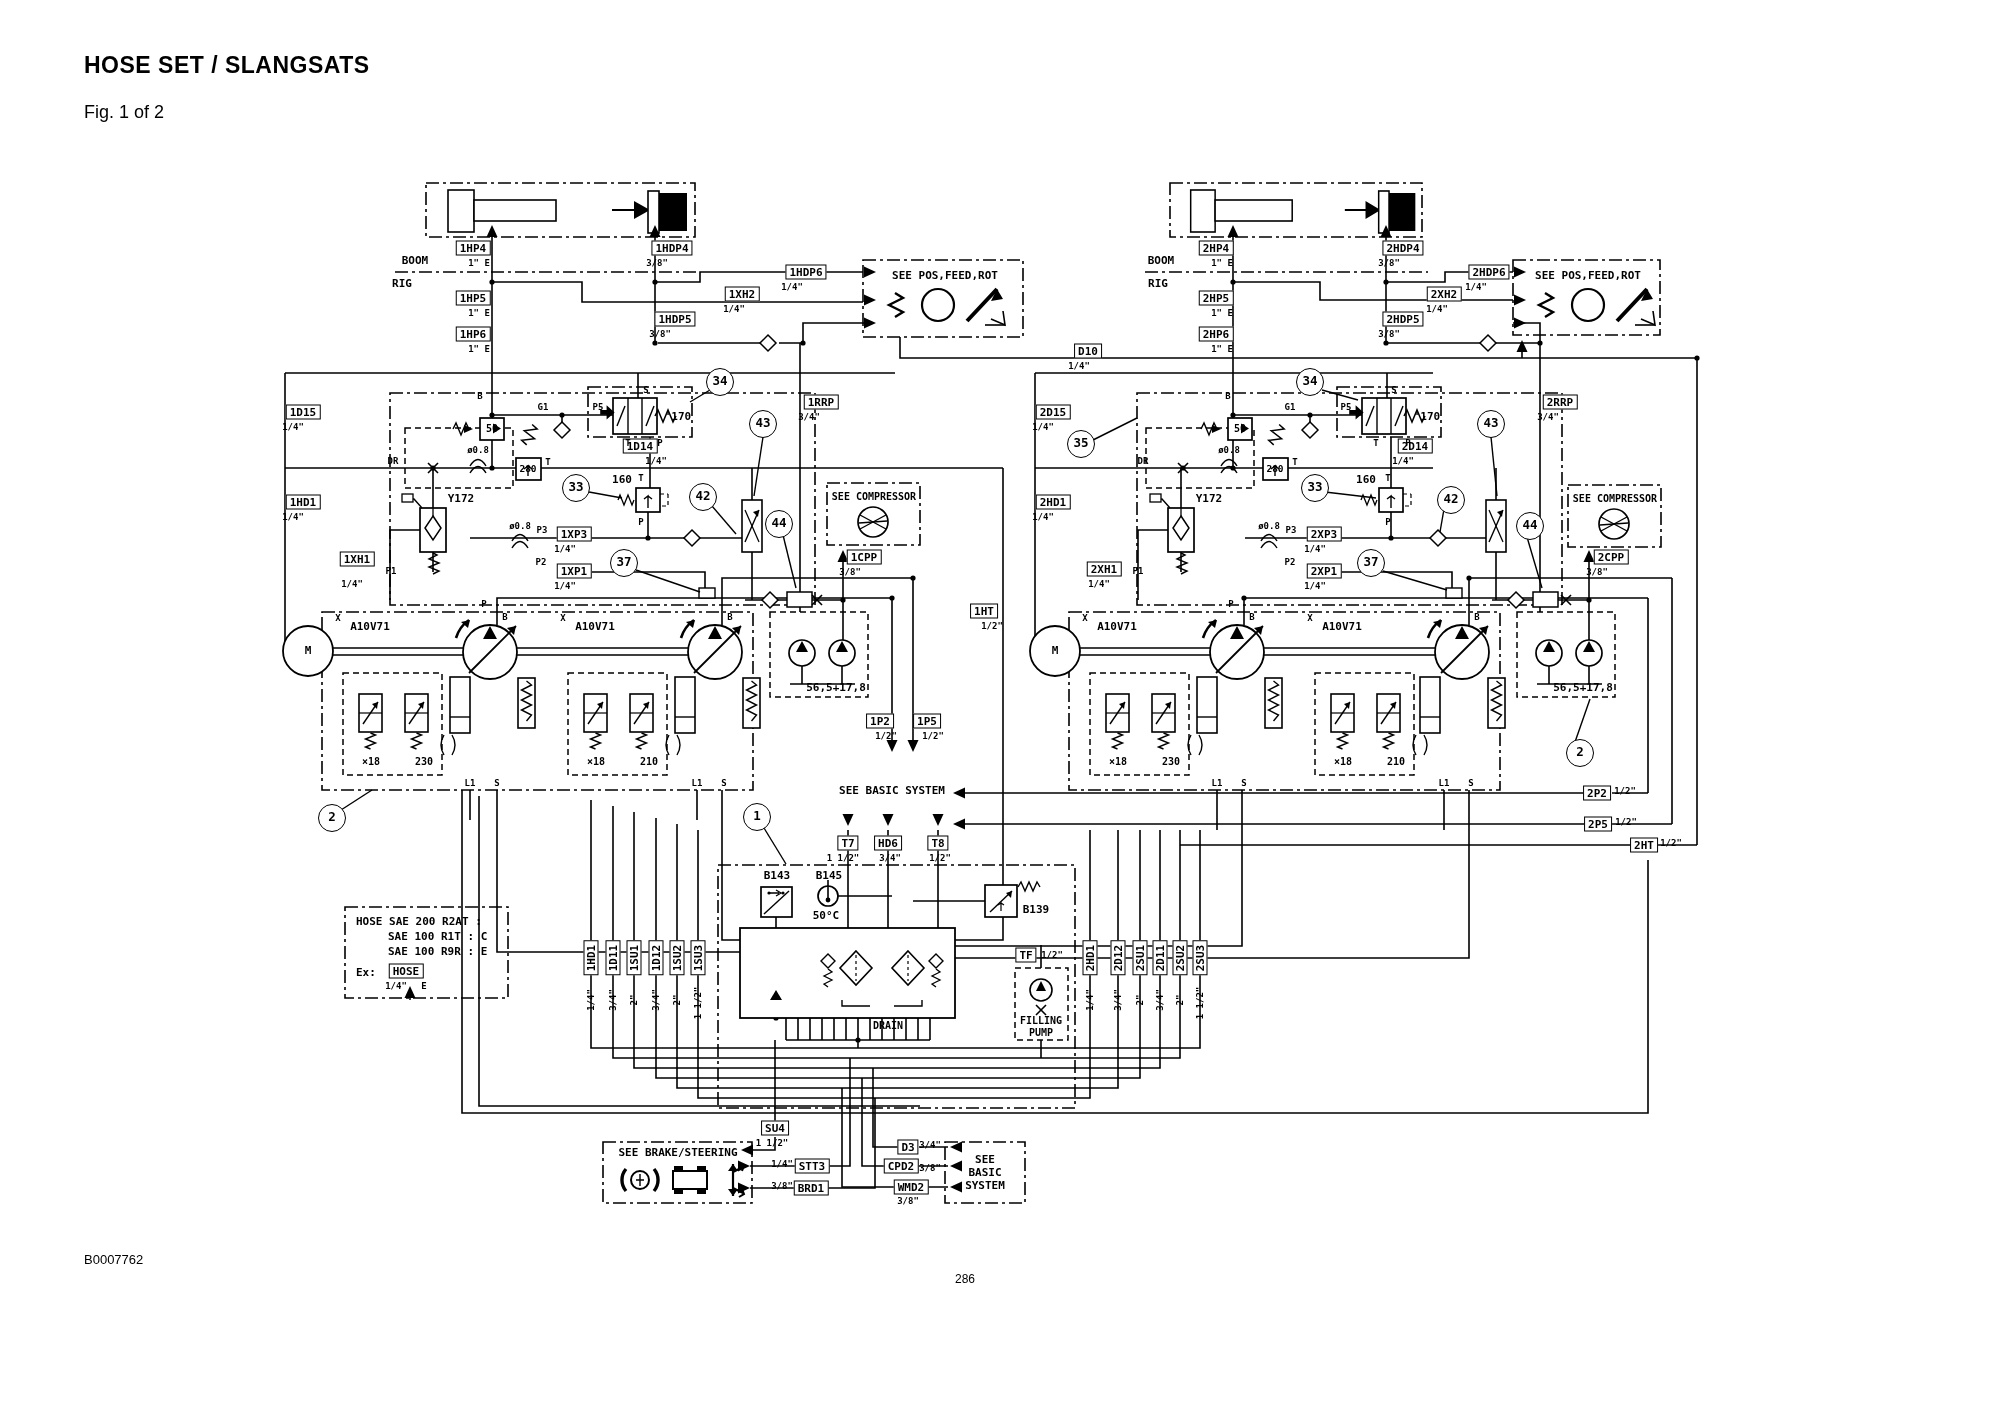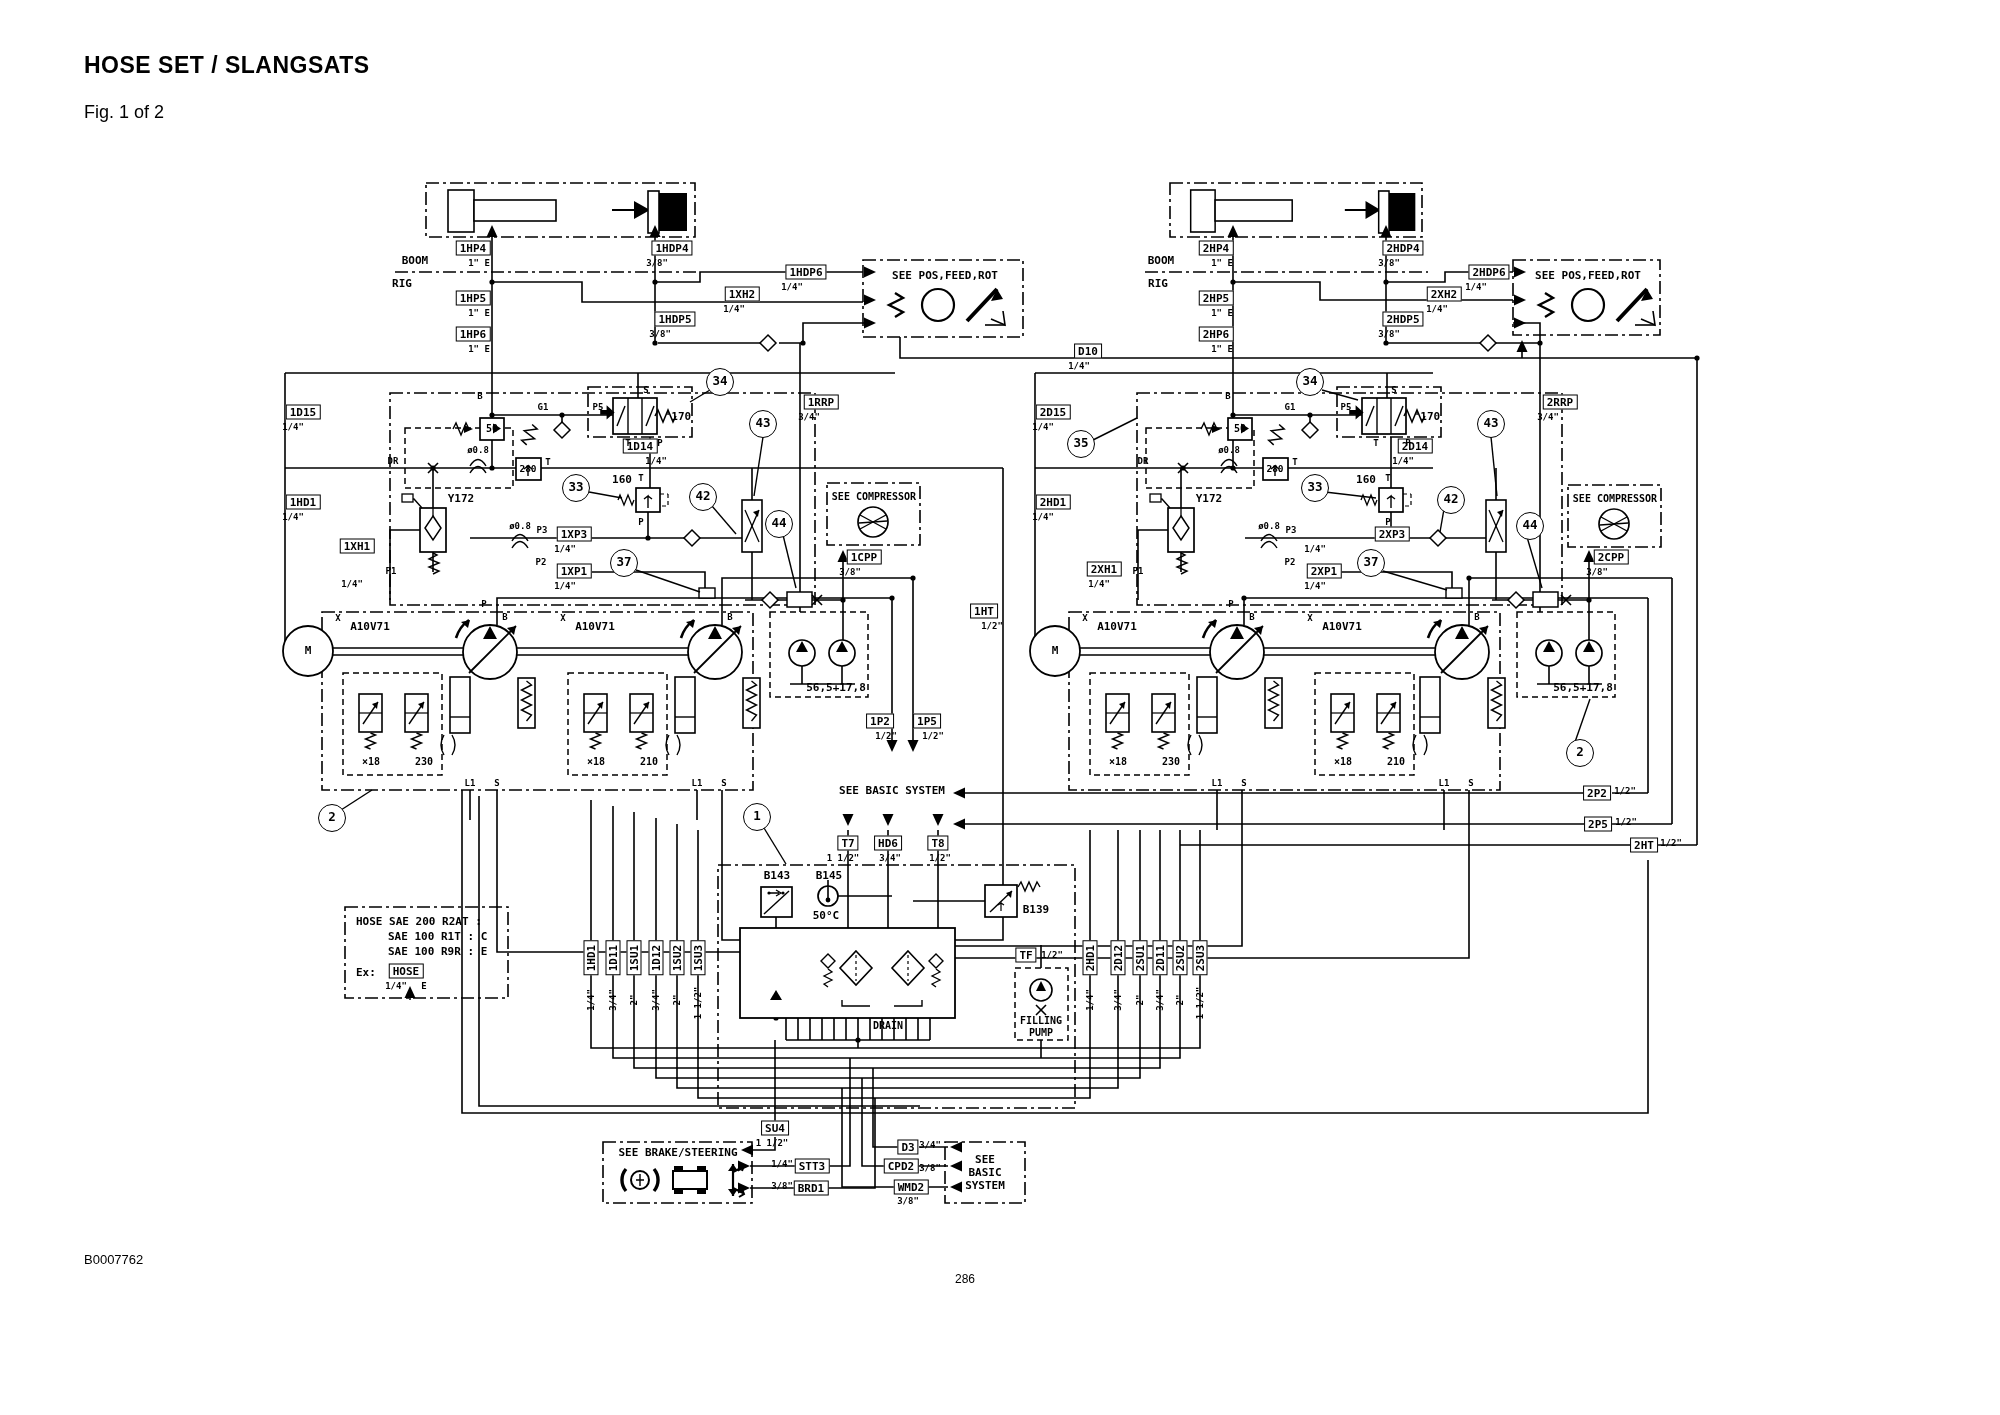--- a/index.html
+++ b/index.html
@@ -520,21 +520,21 @@
 <div class="p tag" style="left:806px;top:272px">1HDP6</div>
 <div class="p sz" style="left:792px;top:287px">1/4"</div>
 <div class="p tag" style="left:303px;top:412px">1D15</div>
 <div class="p sz" style="left:293px;top:427px">1/4"</div>
 <div class="p tag" style="left:303px;top:502px">1HD1</div>
 <div class="p sz" style="left:293px;top:517px">1/4"</div>
 <div class="p tag" style="left:640px;top:446px">1D14</div>
 <div class="p sz" style="left:656px;top:461px">1/4"</div>
 <div class="p tag" style="left:821px;top:402px">1RRP</div>
 <div class="p sz" style="left:809px;top:417px">3/4"</div>
-<div class="p tag" style="left:357px;top:546px">1XH1</div>
+<div class="p tag" style="left:357px;top:559px">1XH1</div>
 <div class="p sz" style="left:352px;top:584px">1/4"</div>
 <div class="p tag" style="left:574px;top:534px">1XP3</div>
 <div class="p sz" style="left:565px;top:549px">1/4"</div>
 <div class="p tag" style="left:574px;top:571px">1XP1</div>
 <div class="p sz" style="left:565px;top:586px">1/4"</div>
 <div class="p tag" style="left:864px;top:557px">1CPP</div>
 <div class="p sz" style="left:850px;top:572px">3/8"</div>
 <div class="p tag" style="left:984px;top:611px">1HT</div>
 <div class="p sz" style="left:992px;top:626px">1/2"</div>
 <div class="p tag" style="left:880px;top:721px">1P2</div>
@@ -561,21 +561,21 @@
 <div class="p tag" style="left:1053px;top:412px">2D15</div>
 <div class="p sz" style="left:1043px;top:427px">1/4"</div>
 <div class="p tag" style="left:1053px;top:502px">2HD1</div>
 <div class="p sz" style="left:1043px;top:517px">1/4"</div>
 <div class="p tag" style="left:1415px;top:446px">2D14</div>
 <div class="p sz" style="left:1403px;top:461px">1/4"</div>
 <div class="p tag" style="left:1560px;top:402px">2RRP</div>
 <div class="p sz" style="left:1548px;top:417px">3/4"</div>
 <div class="p tag" style="left:1104px;top:569px">2XH1</div>
 <div class="p sz" style="left:1099px;top:584px">1/4"</div>
-<div class="p tag" style="left:1392px;top:534px">2XP3</div>
+<div class="p tag" style="left:1324px;top:534px">2XP3</div>
 <div class="p sz" style="left:1315px;top:549px">1/4"</div>
 <div class="p tag" style="left:1324px;top:571px">2XP1</div>
 <div class="p sz" style="left:1315px;top:586px">1/4"</div>
 <div class="p tag" style="left:1611px;top:557px">2CPP</div>
 <div class="p sz" style="left:1597px;top:572px">3/8"</div>
 <div class="p tag" style="left:1597px;top:793px">2P2</div>
 <div class="p sz" style="left:1625px;top:791px">1/2"</div>
 <div class="p tag" style="left:1598px;top:824px">2P5</div>
 <div class="p sz" style="left:1626px;top:822px">1/2"</div>
 <div class="p tag" style="left:1644px;top:845px">2HT</div>

